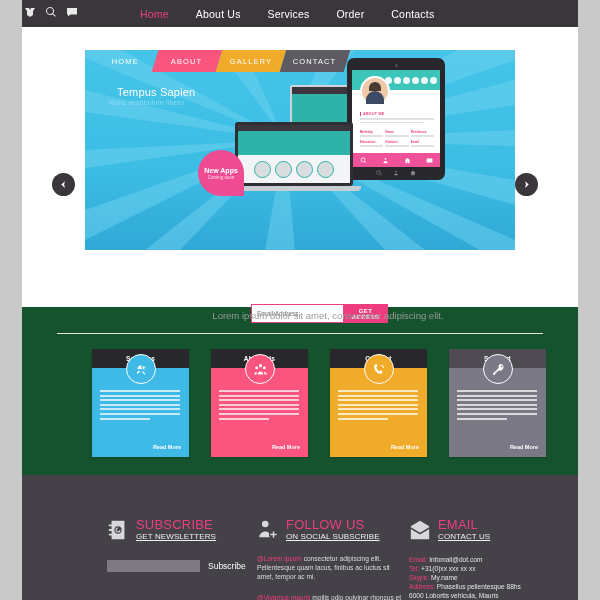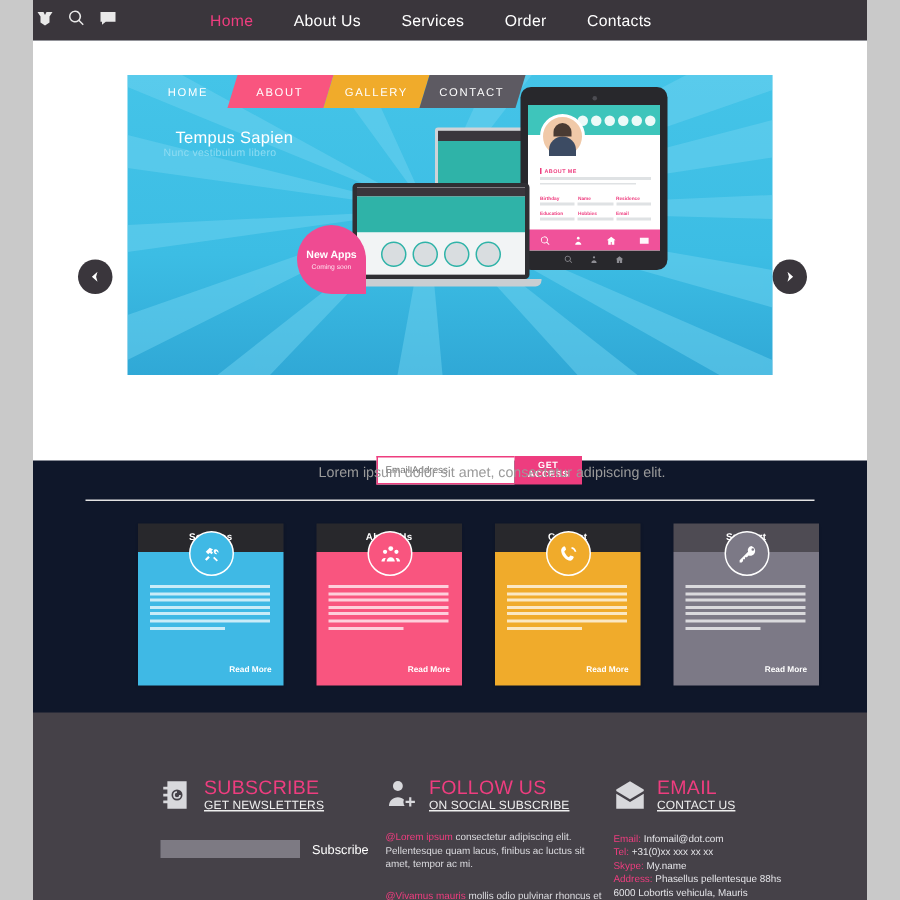--- a/index.html
+++ b/index.html
@@ -4,21 +4,21 @@
 <style>
   html,body{margin:0;padding:0;}
   body{
     width:600px;height:600px;overflow:hidden;
     background:#c9c9c9;
     font-family:"Liberation Sans", sans-serif;
     -webkit-font-smoothing:antialiased;
   }
   .page{
     position:absolute;left:22px;top:0;width:556px;height:600px;
-    background:#0f172a;
+    background:#14532d;
   }
   
   .topbar{
     position:absolute;left:0;top:0;width:556px;height:27px;
     background:#3a363c;
   }
   .topbar-icons{
     position:absolute;left:2px;top:6px;display:flex;gap:9px;align-items:center;
   }
   .ticon{width:12px;height:12px;display:block;fill:#e9e9e9;}

